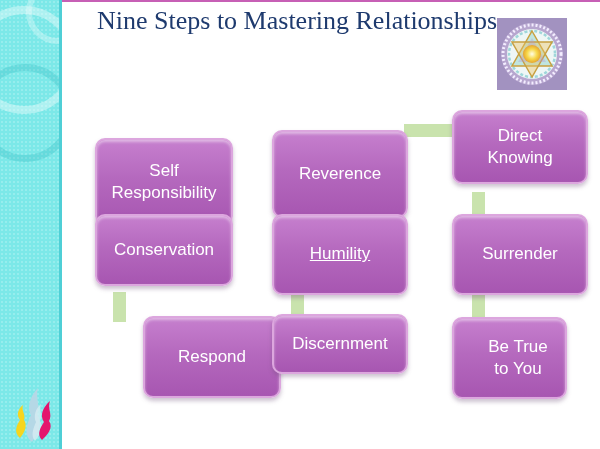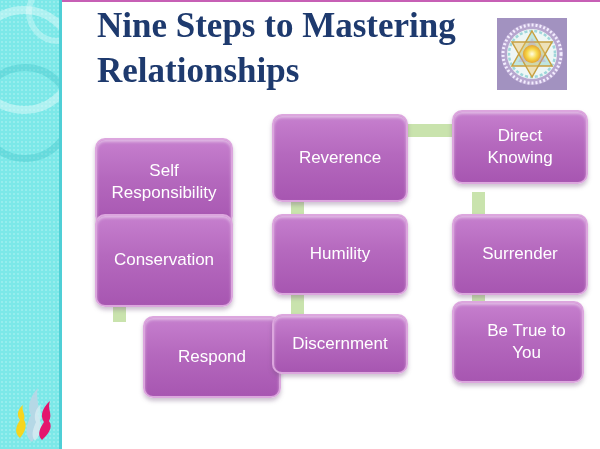--- a/index.html
+++ b/index.html
@@ -27,46 +27,46 @@
   
   .accent-line {
     position:absolute; left:62px; top:0; width:538px; height:2px;
     background:#c75fb5; z-index:2;
   }
 
   
   .title {
     position:absolute; left:97px; top:4px; width:420px;
     font-family:"Liberation Serif", serif;
-    font-weight:bold; font-size:35px; line-height:1.28;
+    font-weight:normal; font-size:26px; line-height:1.28;
     color:#1e3a6e; z-index:2;
   }
 
   
   .logo { position:absolute; left:497px; top:18px; width:70px; height:72px; z-index:2; }
 
   
   .step {
     position:absolute; z-index:2; box-sizing:border-box;
     border:2px solid #dca6de; border-radius:10px;
     background:linear-gradient(180deg,#c67fce 0%, #b569be 45%, #a756b1 100%);
     box-shadow:0 3px 4px rgba(110,80,120,0.35), inset 0 2px 3px rgba(255,255,255,0.45);
     color:#ffffff; font-size:17px; line-height:1.3;
     display:flex; align-items:center; justify-content:center;
     text-align:center; padding:6px 10px;
   }
   .b1 { left:95px;  top:114px; width:138px; height:88px;margin-top:24px; }
-  .b2 { left:272px; top:114px; width:136px; height:88px; }
+  .b2 { left:272px; top:130px; width:136px; height:88px; }
   .b3 { left:452px; top:110px; width:136px; height:74px; }
-  .b4 { left:95px;  top:214px; width:138px; height:93px; }
-  .b5 { left:272px; top:214px; width:136px; height:81px; }
+  .b4 { left:95px;  top:214px; width:138px; height:72px; }
+  .b5 { left:272px; top:214px; width:136px; height:81px;text-decoration:underline; }
   .b6 { left:452px; top:214px; width:136px; height:81px;text-align:right; }
   .b7 { left:95px;  top:316px; width:138px; height:82px;margin-left:48px; }
   .b8 { left:272px; top:314px; width:136px; height:60px; }
-  .b9 { left:452px; top:301px; width:132px; height:82px;padding-left:27px; }
+  .b9 { left:452px; top:317px; width:115px; height:82px;padding-left:27px; }
 
   
   .conn { position:absolute; background:#c9e3ad; z-index:1; }
   .c1 { left:113px; top:198px; width:13px; height:22px; }
   .c2 { left:113px; top:292px; width:13px; height:30px; }
   .c3 { left:291px; top:198px; width:13px; height:22px; }
   .c4 { left:291px; top:292px; width:13px; height:28px; }
   .c5 { left:472px; top:192px; width:13px; height:28px; }
   .c6 { left:472px; top:292px; width:13px; height:31px; }
   .c7 { left:404px; top:124px; width:52px; height:13px; }

